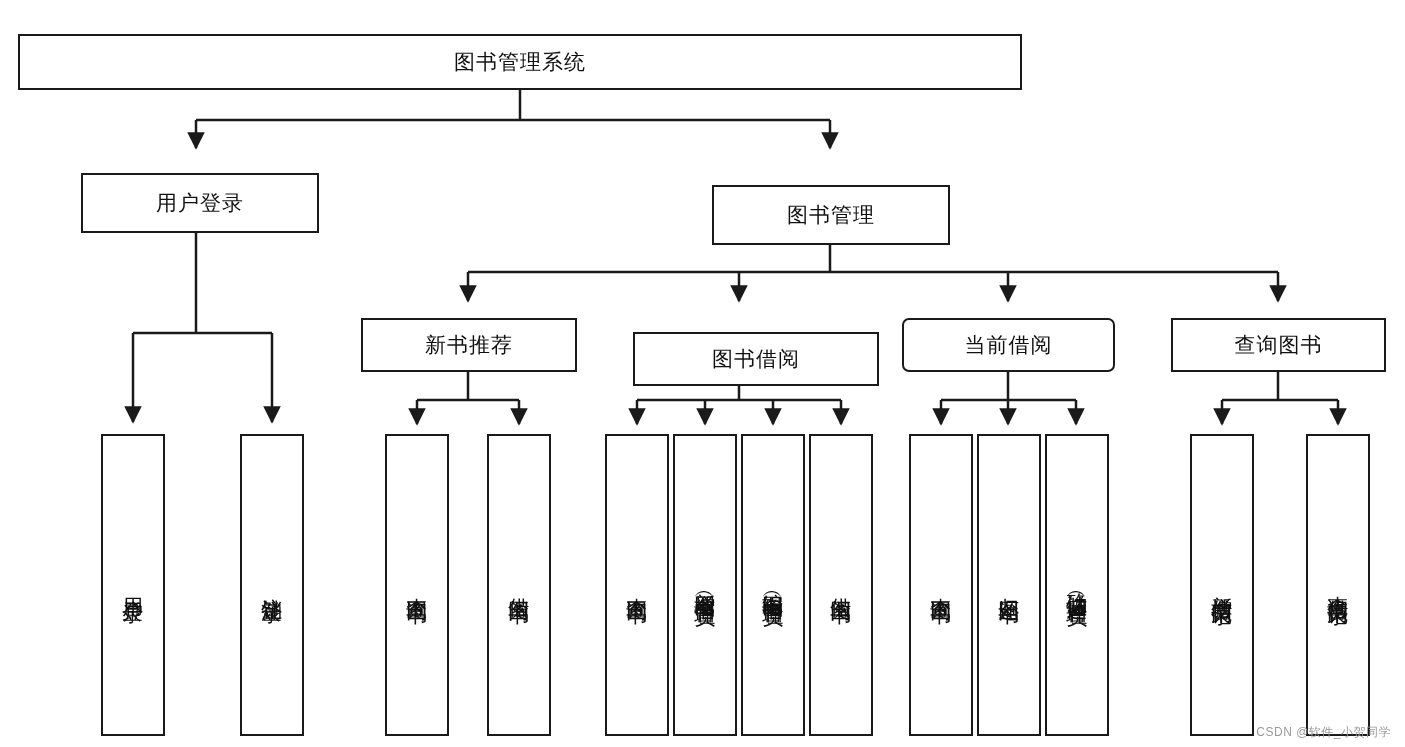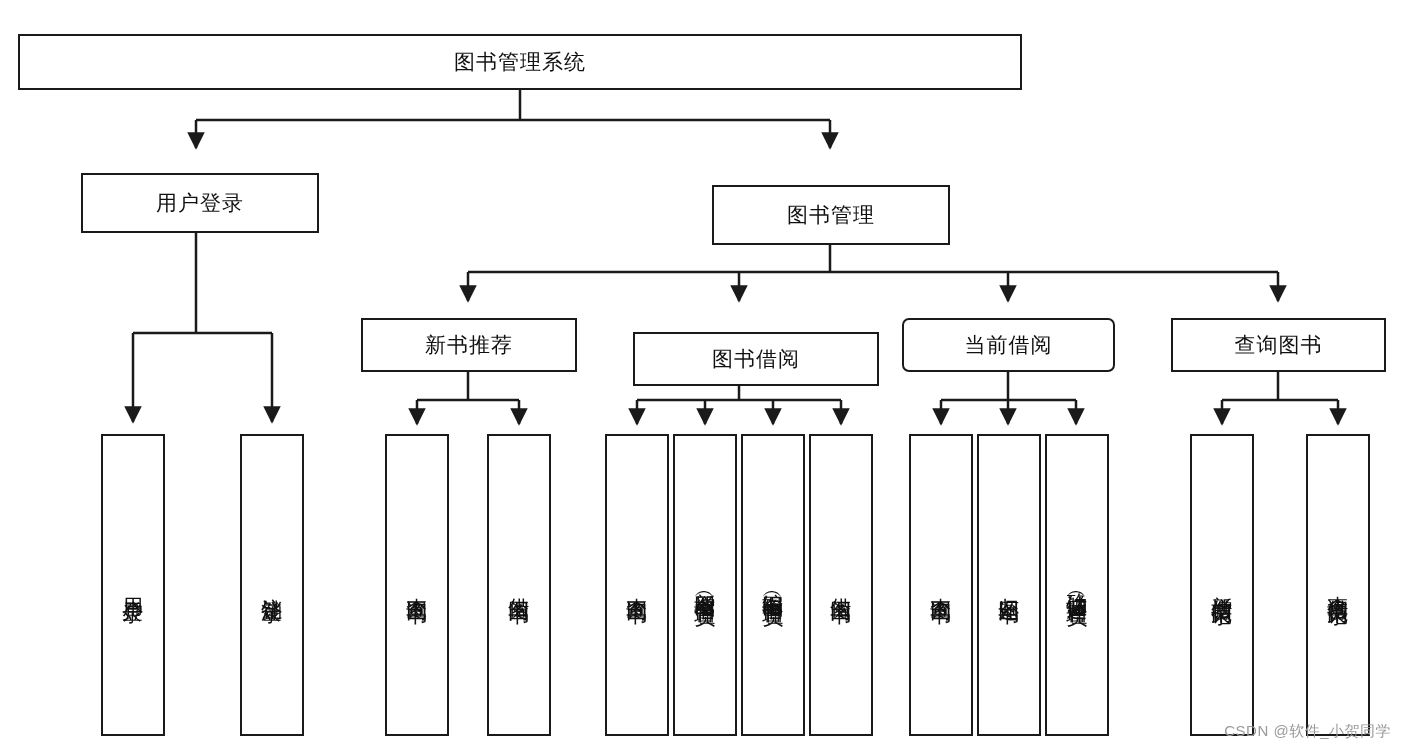--- a/index.html
+++ b/index.html
@@ -49,21 +49,21 @@
   .node.v span {
     display: block;
     writing-mode: vertical-rl;
     text-orientation: upright;
     white-space: normal;
   }
   .watermark {
     position: absolute;
     right: 14px;
     bottom: 6px;
-    font-size: 15px;
+    font-size: 12px;
     color: #9a9a9a;
     letter-spacing: 0.5px;
     z-index: 3;
   }
 </style>
 </head>
 <body>
 
 <div id="canvas">
 

